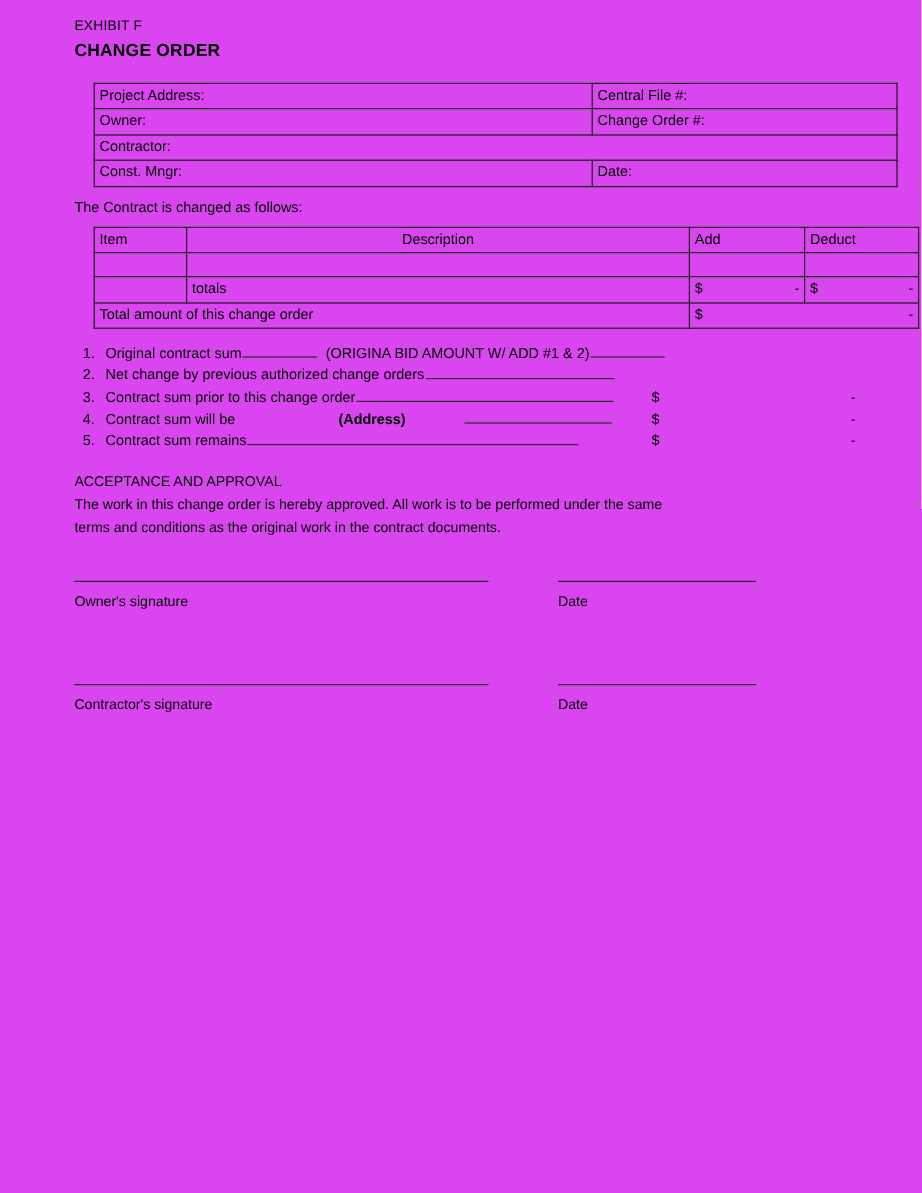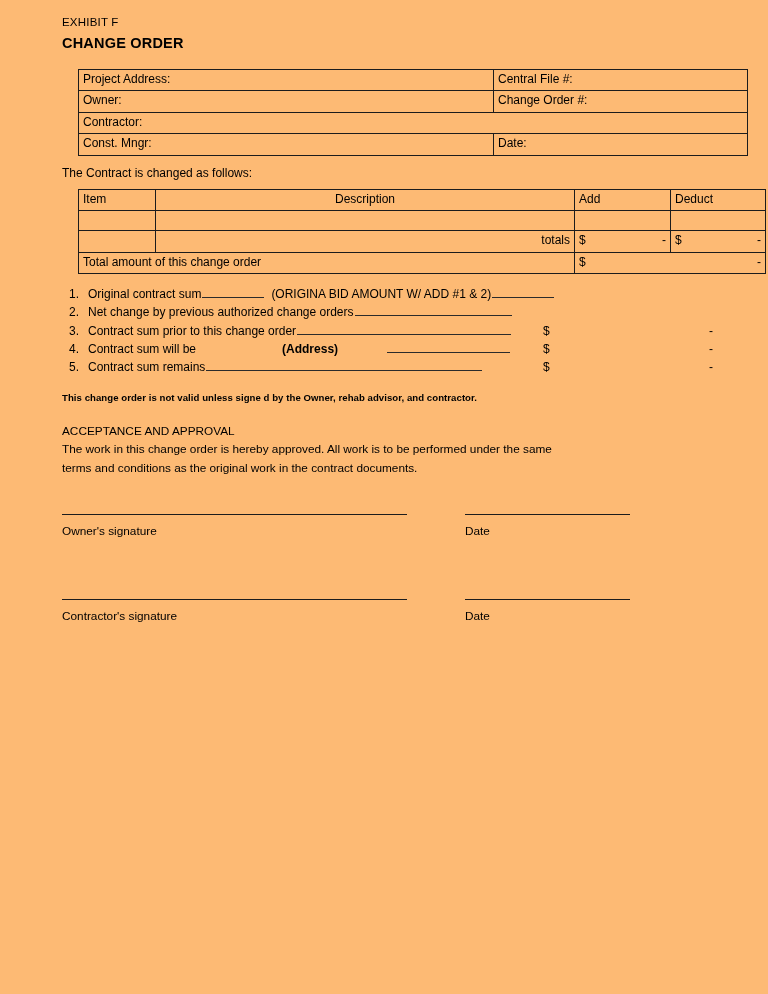--- a/index.html
+++ b/index.html
@@ -11,21 +11,21 @@
     width: 768px;
     height: 994px;
     font-family: "Liberation Sans", sans-serif;
     color: #000000;
     -webkit-font-smoothing: antialiased;
   }
   .page {
     position: relative;
     width: 768px;
     height: 994px;
-    background: #fdba74;
+    background: #d946ef;
     box-sizing: border-box;
     padding: 14px 55px 2px 62px;
   }
 
   
   .exhibit {
     font-size: 11.5px;
     letter-spacing: .2px;
     line-height: 1.5;
   }
@@ -66,21 +66,20 @@
   }
 
   
   .col-item   { width: 68px; }
   .col-desc   { width: 410px; text-align: center; }
   .col-add    { width: 87px; }
   .col-deduct { width: 86px; }
 
   td.body-cell { height: 388px; }
   td.totals-label {
-    text-align: right;
     padding-right: 6px;
     vertical-align: bottom;
     height: 20px;
   }
   td.money {
     vertical-align: bottom;
     height: 20px;
     padding: 0 6px 2px 5px;
   }
   .money-inner {
@@ -279,21 +278,20 @@
         <span class="dash">-</span>
       </div>
       <div class="numrow">
         <span class="num">5.</span>
         <span class="txt"><span>Contract sum remains</span><span class="ul-line" style="width: 276px;"></span></span>
         <span class="dollar">$</span>
         <span class="dash">-</span>
       </div>
     </div>
 
-  <div class="fineprint">This change order is not valid unless signe d by the Owner, rehab advisor, and contractor.</div>
 
   <div class="accept-head">ACCEPTANCE AND APPROVAL</div>
   <div class="accept-body">
     <div>The work in this change order is hereby approved.  All work is to be performed under the same</div>
     <div>terms and conditions as the original work in the contract documents.</div>
   </div>
 
   <div id="sigs">
       <div class="sigblock">
         <div class="sigrow">

